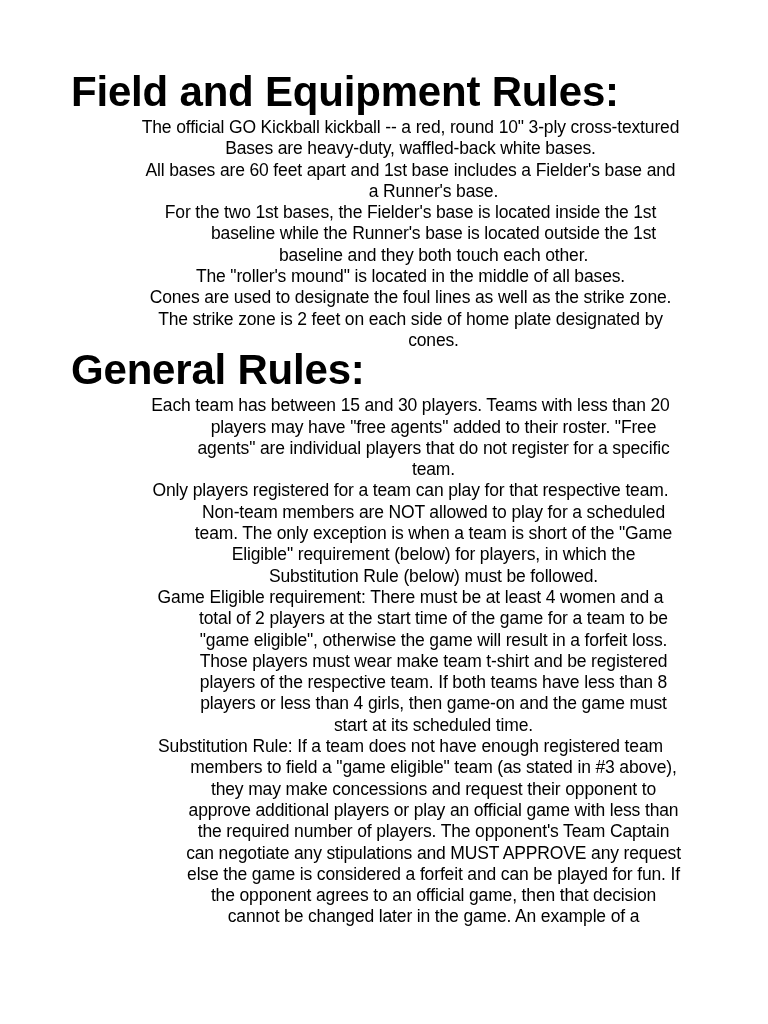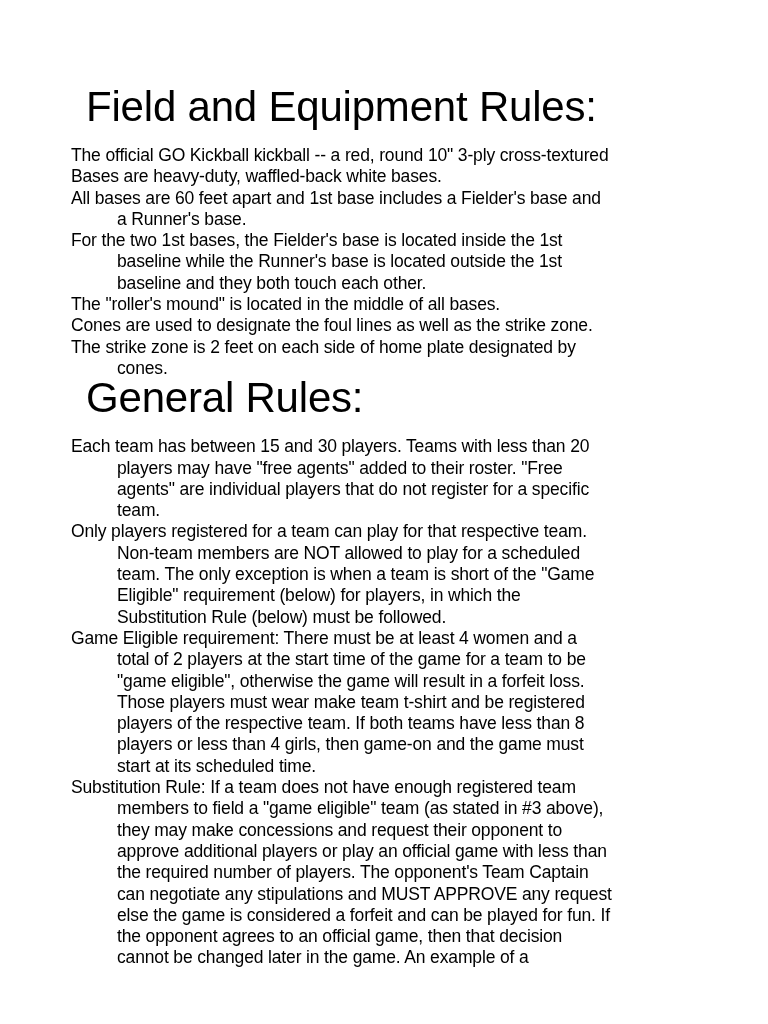--- a/index.html
+++ b/index.html
@@ -13,32 +13,33 @@
     height: 1024px;
     background: #ffffff;
     overflow: hidden;
     font-family: "Liberation Sans", "DejaVu Sans", sans-serif;
     color: #000000;
   }
   .content {
     padding: 69px 18px 0 71px;
   }
   .section-heading {
-    margin: 15px;
+    margin: 0;
     font-size: 42px;
     line-height: 46px;
-    font-weight: 400;
+    font-weight: 700;
     letter-spacing: -0.2px;
     white-space: pre;
   }
   .section-heading.second {
     margin-top: -4px;
   }
   .rules {
     margin-top: 2px;
+    text-align: center;
   }
   .line {
     font-size: 17.5px;
     line-height: 21.3px;
     letter-spacing: -0.15px;
     white-space: pre;
   }
   .line.indent {
     padding-left: 46px;
   }

